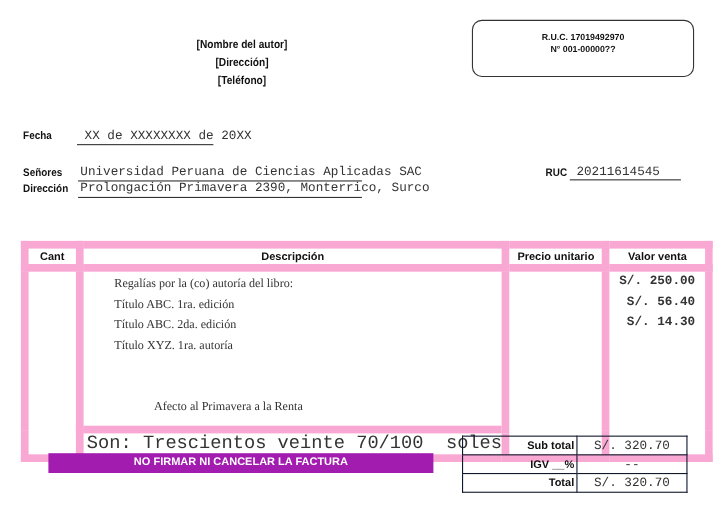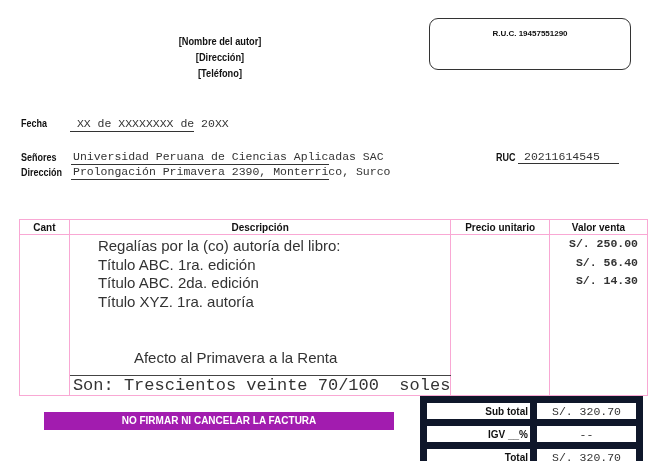--- a/index.html
+++ b/index.html
@@ -12,43 +12,44 @@
 
   
   .rucbox { left: 429px; top: 18px; width: 202px; height: 52px; border: 1px solid #333; border-radius: 9px; box-sizing: border-box; text-align: center; font-size: 8px; font-weight: bold; line-height: 11px; padding-top: 9px; font-family: "Liberation Sans", sans-serif; }
 
   .lbl { font-family: "Liberation Sans", sans-serif; font-weight: bold; font-size: 10px; transform: scaleX(0.9); transform-origin: left center; }
   .val { font-family: "Liberation Mono", monospace; font-size: 11.5px; color: #333; white-space: pre; }
   .uline { border-bottom: 1px solid #333; }
 
   
   table.items { position: absolute; left: 19px; top: 219px; border-collapse: collapse; }
-  table.items td, table.items th { border: 1px solid #f9a8d4; padding: 0; }
+  table.items td, table.items th { border: 7px solid #f9a8d4; padding: 0; }
   table.items th { height: 14px; font-family: "Liberation Sans", sans-serif; font-size: 10px; font-weight: bold; text-align: center; }
-  .desc-lines { font-family: Liberation Sans, sans-serif; font-size: 15px; color: #333; line-height: 18.5px; }
+  .desc-lines { font-family: Liberation Serif, serif; font-size: 11px; color: #333; line-height: 18.5px; }
   .vv-lines { font-family: "Liberation Mono", monospace; font-size: 11.5px; color: #333; line-height: 18.5px; text-align: right; padding-right: 9px !important; }
 
   .tot { position: absolute; left: 420px; top: 396px; border-collapse: collapse; }
-  .tot td { border: 7px solid #0f172a; height: 16px; padding: 0; margin-left: 13px; }
+  .tot td { border: 1px solid #0f172a; height: 16px; padding: 0; margin-left: 13px; }
   .tot .tl { width: 101px; text-align: right; font-family: "Liberation Sans", sans-serif; font-size: 10px; font-weight: bold; padding-right: 2px; }
   .tot .tv { width: 99px; font-family: "Liberation Mono", monospace; font-size: 11.5px; color: #333; text-align: center; }
 
   .banner { left: 44px; top: 412px; width: 350px; height: 18px; background: #a21caf; color: #fff; text-align: center; font-family: "Liberation Sans", sans-serif; font-weight: bold; font-size: 10px; line-height: 18px; }
 </style>
 </head>
 <body>
 
 <div class="abs author">
   <div>[Nombre del autor]</div>
   <div>[Dirección]</div>
   <div>[Teléfono]</div>
 </div>
 
 <div class="abs rucbox">
-  <div>R.U.C. 19457551290</div>
+  <div>R.U.C. 17019492970</div>
+  <div>N° 001-00000??</div>
 </div>
 
 <div class="abs lbl" style="left:21px; top:118px;">Fecha</div>
 <div class="abs uline" style="left:70px; top:131px; width:124px;"></div>
 <div class="abs val" style="left:70px; top:117px;"> XX de XXXXXXXX de 20XX</div>
 
 <div class="abs lbl" style="left:21px; top:152px;">Señores</div>
 <div class="abs uline" style="left:71px; top:164px; width:258px;"></div>
 <div class="abs val" style="left:73px; top:150px;">Universidad Peruana de Ciencias Aplicadas SAC</div>
 

